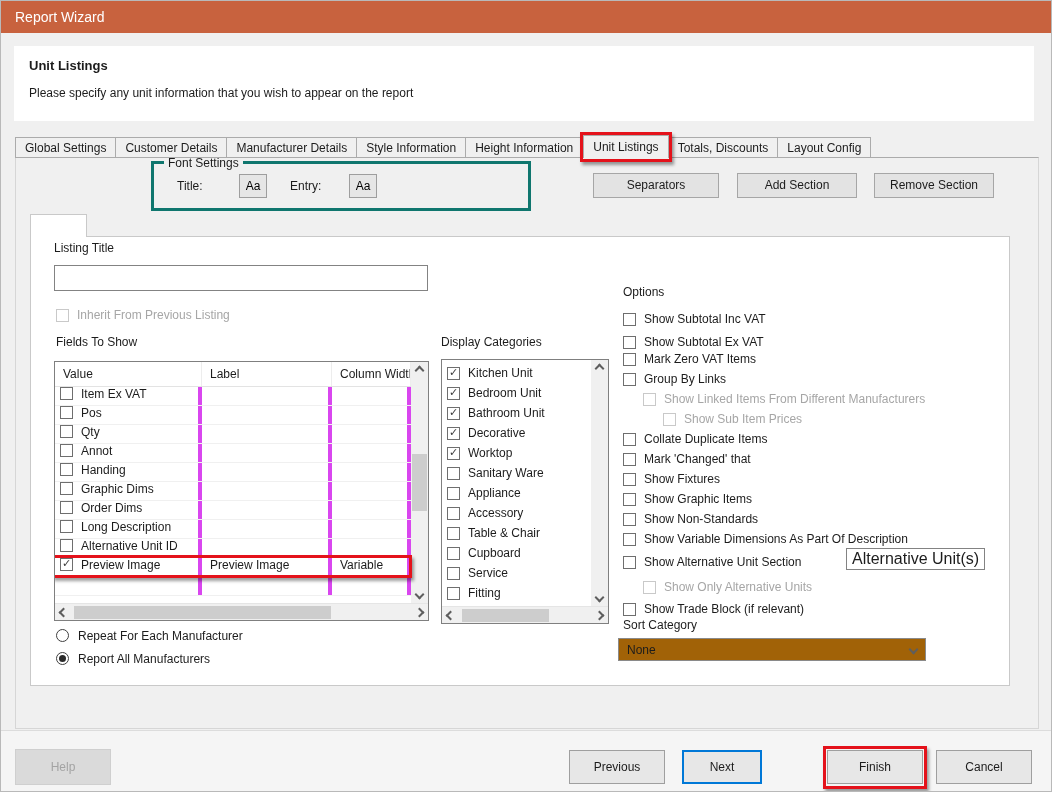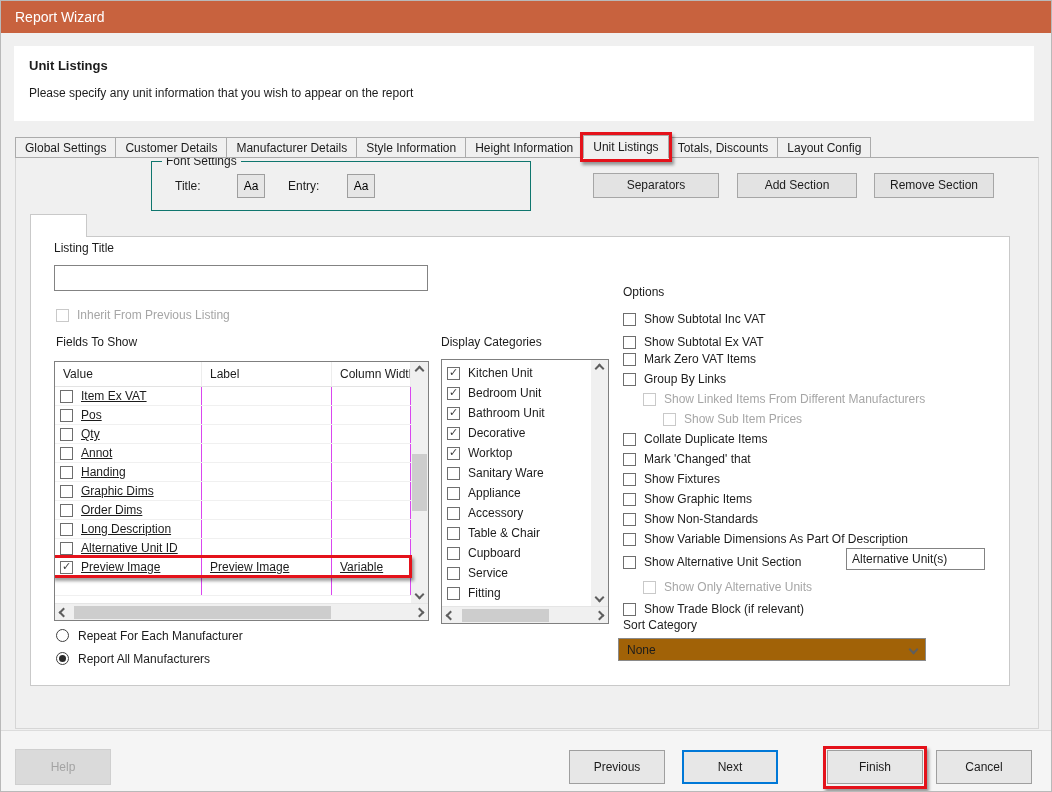--- a/index.html
+++ b/index.html
@@ -14,56 +14,56 @@
   .header-sub { margin-top:13px; font-size:12px; }
 
   
   .tabstrip { position:absolute; left:14px; top:102px; height:23px; display:flex; align-items:flex-end; z-index:4; }
   .tab { position:relative; height:21px; padding:0 9px; background:#f0f0f0; border:1px solid #ababab; border-left:none; display:flex; align-items:center; white-space:nowrap; }
   .tab:first-child { border-left:1px solid #ababab; }
   .tab.selected { height:23px; background:#f0f0f0; border-bottom:none; border-left:1px solid #ababab; z-index:3; }
   .tab-panel { position:absolute; left:14px; top:124px; width:1024px; height:572px; background:#f0f0f0; border:1px solid #d6d6d6; border-top:1px solid #ababab; }
 
   
-  .groupbox { position:absolute; left:150px; top:128px; width:380px; height:50px; border:1px solid #0f766e; z-index:2; }
+  .groupbox { position:absolute; left:150px; top:128px; width:380px; height:50px; border:3px solid #0f766e; z-index:2; }
   .groupbox-label { position:absolute; top:-8px; left:10px; background:#f0f0f0; padding:0 4px; }
   .gb-inner { display:flex; align-items:center; height:100%; padding-left:23px; }
   .aa-btn { width:28px; height:24px; background:#e6e6e6; border:1px solid #9e9e9e; font-size:12px; display:flex; align-items:center; justify-content:center; }
   .gb-lbl-title { width:62px; }
   .gb-lbl-entry { margin-left:23px; width:59px; }
 
   .top-btn { position:absolute; top:140px; height:25px; background:#e3e3e3; border:1px solid #a6a6a6; font-family:inherit; font-size:12px; color:#1c1c1c; text-align:center; line-height:23px; z-index:2; }
 
   
   .subtab { position:absolute; left:29px; top:181px; width:57px; height:23px; background:#fff; border:1px solid #c9c9c9; border-bottom:none; z-index:2; }
   .inner-panel { position:absolute; left:29px; top:203px; width:980px; height:450px; background:#fff; border:1px solid #c9c9c9; z-index:1; }
 
   .abs { position:absolute; z-index:3; }
   .lbl { white-space:nowrap; }
 
-  .text-input { background:#fff; border:1px solid #838383; font-family:inherit; font-size:12px; padding:0 5px; color:#1c1c1c; }
+  .text-input { background:#fff; border:1px solid #838383; font-family:inherit; font-size:16px; padding:0 5px; color:#1c1c1c; }
 
   
   .cb { width:13px; height:13px; min-width:13px; border:1px solid #6e6e6e; background:#fff; display:inline-block; position:relative; }
   .cb.checked::after { content:"✓"; position:absolute; left:1px; top:-2px; font-size:11px; color:#3c3c3c; }
   .cb.disabled { border-color:#c9c9c9; }
   .check-row { display:flex; align-items:center; gap:8px; }
   .check-row.disabled { color:#a6a6a6; }
   .radio { width:13px; height:13px; min-width:13px; border:1px solid #3f3f3f; border-radius:50%; background:#fff; position:relative; display:inline-block; }
   .radio.selected::after { content:""; position:absolute; inset:2px; border-radius:50%; background:#2a2a2a; }
   .radio-row { display:flex; align-items:flex-start; gap:9px; margin-bottom:9px; }
 
   
   .ftable { position:absolute; left:53px; top:328px; width:375px; height:260px; border:1px solid #7f7f7f; background:#fff; display:flex; flex-direction:column; z-index:3; }
   .ft-main { flex:1; display:flex; overflow:hidden; }
   .ft-grid { width:356px; display:flex; flex-direction:column; }
   .ft-header { height:25px; display:flex; border-bottom:1px solid #e3e3e3; align-items:center; }
   .ft-hcell { padding-left:8px; height:100%; display:flex; align-items:center; border-right:1px solid #ededed; white-space:nowrap; overflow:hidden; }
   .ft-row { height:19px; display:flex; border-bottom:1px solid #f0f0f0; position:relative; }
-  .ft-cell { display:flex; align-items:center; border-right:1px solid #d946ef; overflow:hidden; white-space:nowrap;text-decoration:underline; }
+  .ft-cell { display:flex; border-right:4px solid #d946ef; overflow:hidden; white-space:nowrap; }
   .c-value { width:147px; padding-left:5px; gap:8px; }
   .c-label { width:130px; padding-left:8px; }
   .c-colw { width:79px; padding-left:8px; }
 
   
   .vscroll { width:17px; background:#f0f0f0; position:relative; display:flex; flex-direction:column; justify-content:space-between; align-items:center; padding:5px 0; }
   .hscroll { height:17px; background:#f0f0f0; border-top:1px solid #e5e5e5; position:relative; display:flex; justify-content:space-between; align-items:center; padding:0 5px; }
   .chev { width:7px; height:7px; border-left:2px solid #5e5e5e; border-bottom:2px solid #5e5e5e; display:inline-block; }
   .chev.up { transform:rotate(135deg); }
   .chev.down { transform:rotate(-45deg); }
@@ -424,21 +424,21 @@
         </div>
         <div class="radio-row">
           <span class="radio selected"></span>
           <span>Report All Manufacturers</span>
         </div>
       </div>
 
     <div class="footer">
       <button class="btn disabled" style="left:14px;top:18px;width:96px;height:36px">Help</button>
       <button class="btn" style="left:568px;top:19px;width:96px">Previous</button>
-      <button class="btn focused" style="left:681px;top:19px;width:96px">Next</button>
+      <button class="btn focused" style="left:681px;top:19px;width:80px">Next</button>
       <button class="btn" style="left:826px;top:19px;width:96px;position:absolute">
         <span>Finish</span>
         <span class="annot annot-btn"></span>
       </button>
       <button class="btn" style="left:935px;top:19px;width:96px">Cancel</button>
     </div>
 
   </div>
 </div>
 

